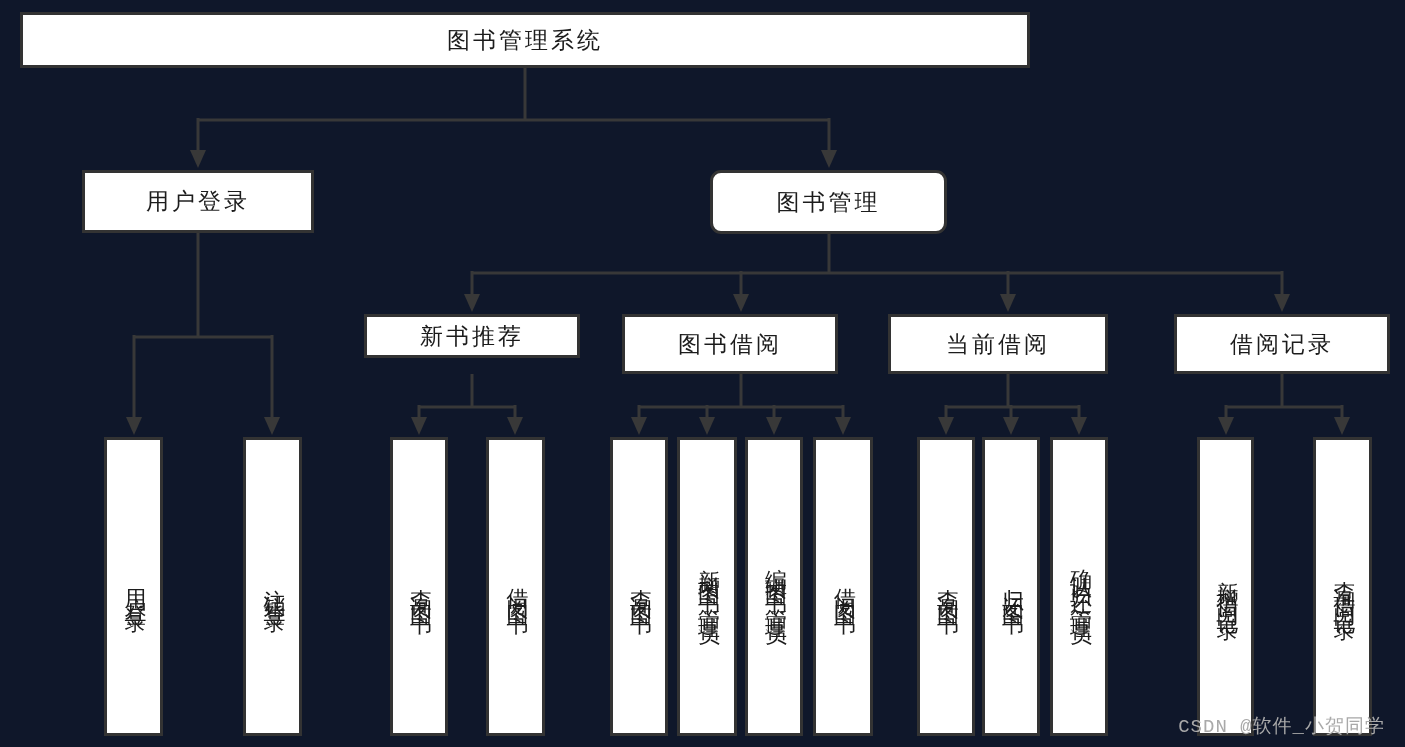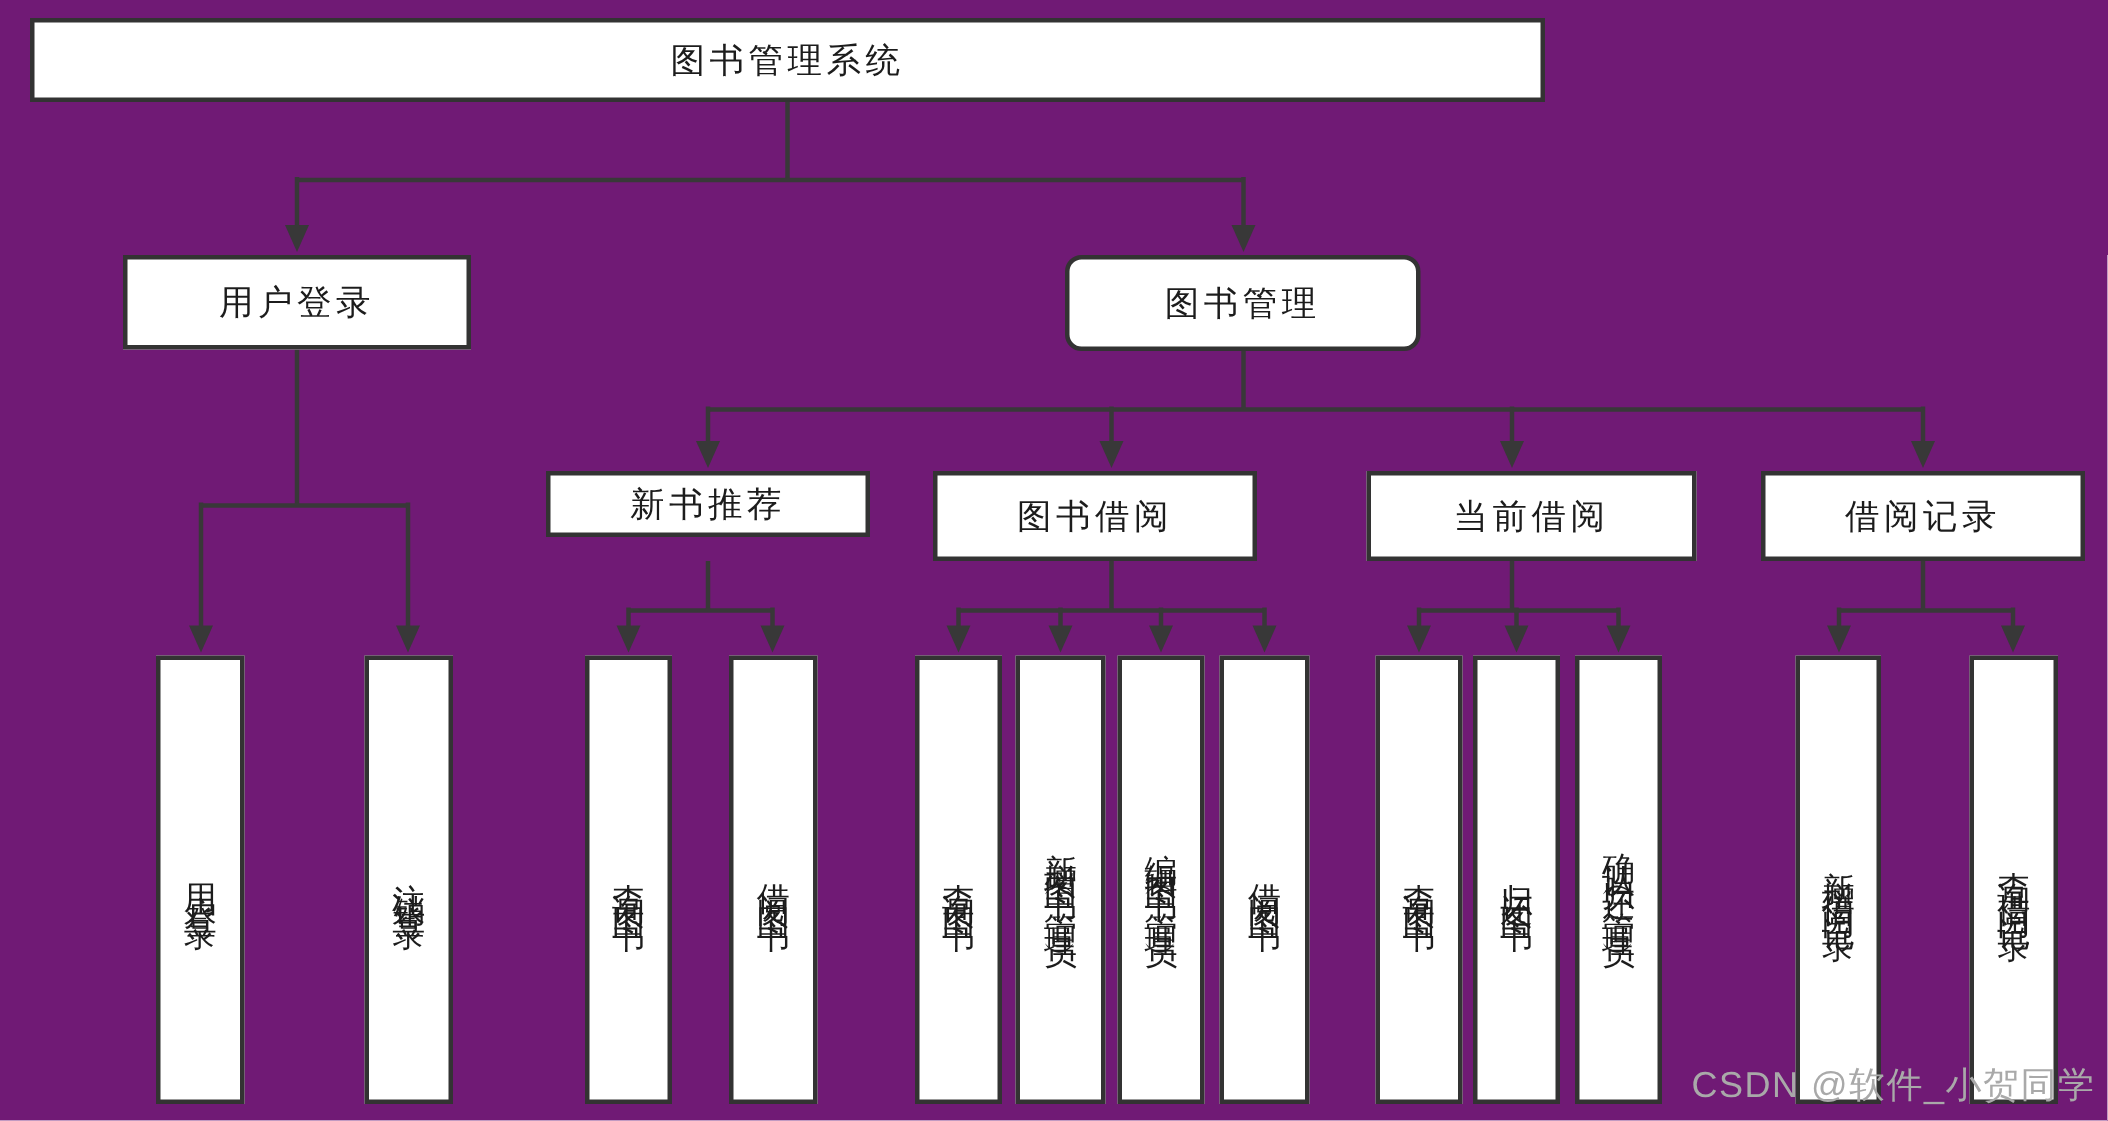--- a/index.html
+++ b/index.html
@@ -1,21 +1,21 @@
 <!DOCTYPE html>
 <html><head>
 <meta charset="utf-8">
 <style>
   html, body { margin: 0; padding: 0; background: #ffffff; }
   .canvas {
     position: relative;
     width: 1405px;
     height: 747px;
-    background: #701a75;
-    font-family: Liberation Sans, sans-serif;
+    background: #0f172a;
+    font-family: Liberation Mono, monospace;
     overflow: hidden;
   }
   .box {
     position: absolute;
     box-sizing: border-box;
     border: 3px solid #333333;
     background: #ffffff;
     display: flex;
     align-items: center;
     justify-content: center;
@@ -37,23 +37,23 @@
     color: #1c1c1c;
     white-space: nowrap;
   }
   svg.connectors {
     position: absolute;
     left: 0; top: 0;
     width: 1405px; height: 747px;
   }
   .watermark {
     position: absolute;
-    right: 8px;
+    right: 20px;
     bottom: 8px;
-    font-size: 24px;
+    font-size: 19px;
     letter-spacing: 1px;
     color: #a9a9a9;
     z-index: 6;
     white-space: nowrap;
   }
 </style>
 </head>
 <body>
 
 <div class="canvas">
@@ -100,21 +100,21 @@
   <div class="box" style="left:710px; top:170px; width:237px; height:64px;border-radius:11px;">
     <span class="h-label">图书管理</span>
   </div>
 
   <div class="box" style="left:364px; top:314px; width:216px; height:44px;">
     <span class="h-label">新书推荐</span>
   </div>
   <div class="box" style="left:622px; top:314px; width:216px; height:60px;">
     <span class="h-label">图书借阅</span>
   </div>
-  <div class="box" style="left:911px; top:314px; width:220px; height:60px;">
+  <div class="box" style="left:888px; top:314px; width:220px; height:60px;">
     <span class="h-label">当前借阅</span>
   </div>
   <div class="box" style="left:1174px; top:314px; width:216px; height:60px;">
     <span class="h-label">借阅记录</span>
   </div>
 
   <div class="box leaf" style="left:104px; width:59px;">
     <span class="v-label">用户登录</span>
   </div>
   <div class="box leaf" style="left:243px; width:59px;">

